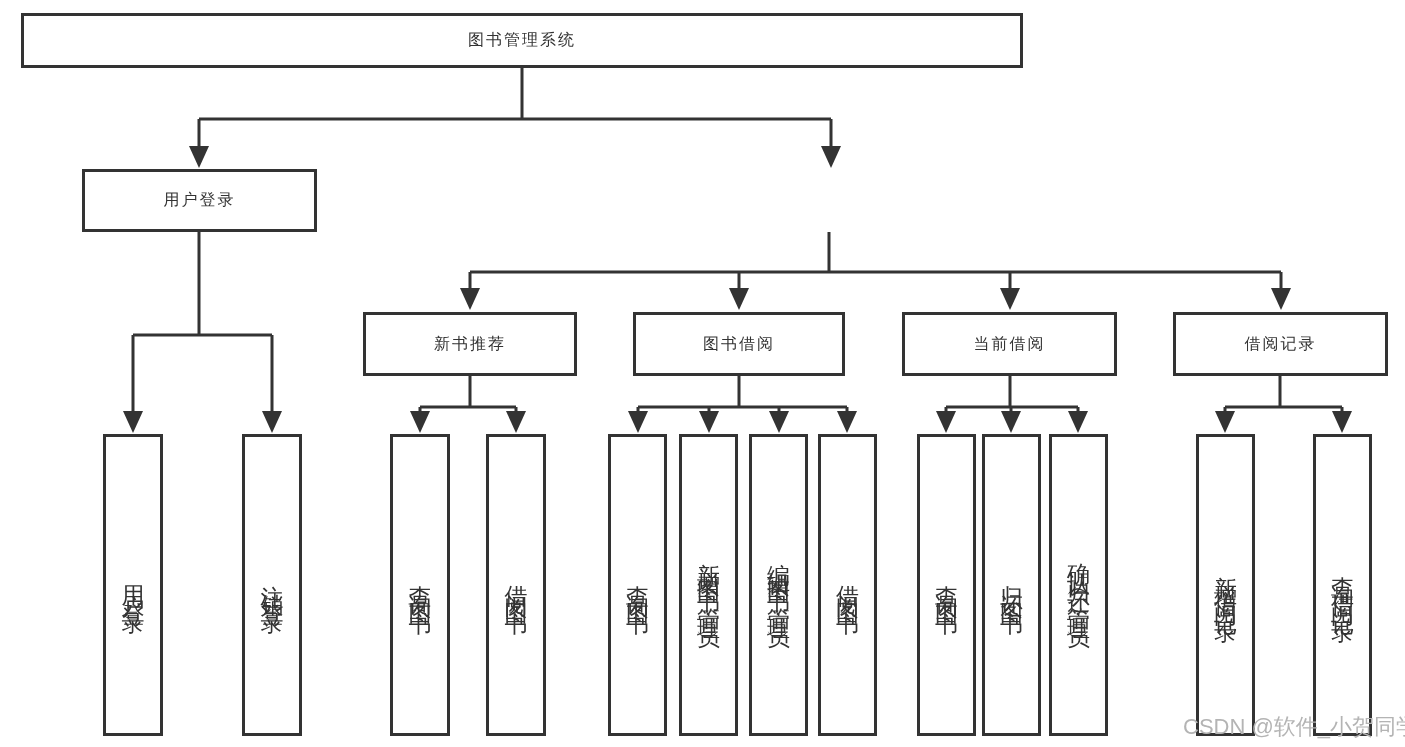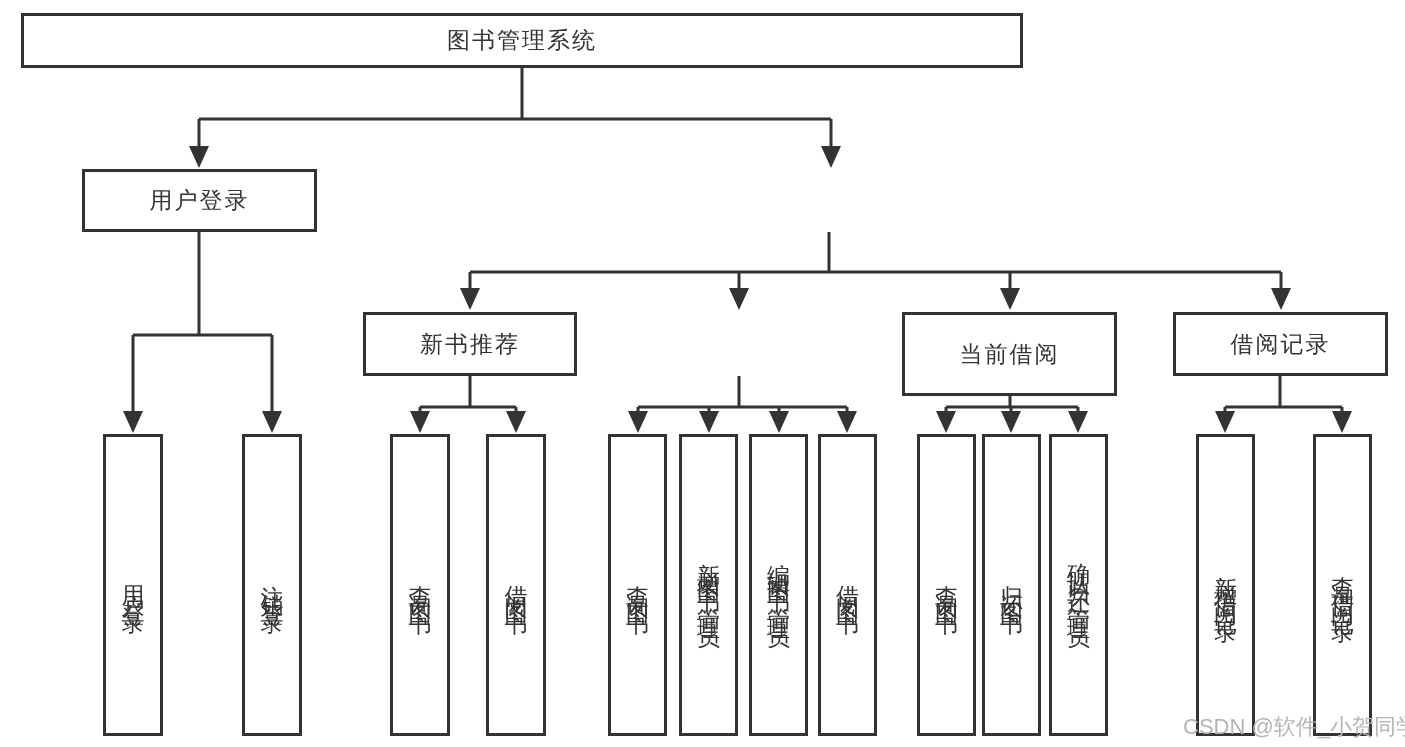--- a/index.html
+++ b/index.html
@@ -22,21 +22,21 @@
   }
   .node {
     position: absolute;
     background: #ffffff;
     border: 3px solid #333333;
     display: flex;
     align-items: center;
     justify-content: center;
   }
   .node.h span {
-    font-size: 23px;
+    font-size: 16px;
     letter-spacing: 2px;
     white-space: nowrap;
   }
   .node.leaf span {
     writing-mode: vertical-rl;
     text-orientation: mixed;
     font-size: 23px;
     line-height: 1;
     letter-spacing: 9px;
   }
@@ -91,21 +91,24 @@
     <span>图书管理系统</span>
   </div>
 
   <div class="node h" style="left:82px; top:169px; width:235px; height:63px;">
     <span>用户登录</span>
   </div>
 
   <div class="node h" style="left:363px; top:312px; width:214px; height:64px;">
     <span>新书推荐</span>
   </div>
-  <div class="node h" style="left:902px; top:312px; width:215px; height:84px;">
+  <div class="node h" style="left:633px; top:312px; width:212px; height:64px;">
+    <span>图书借阅</span>
+  </div>
+  <div class="node h" style="left:902px; top:312px; width:215px; height:64px;">
     <span>当前借阅</span>
   </div>
   <div class="node h" style="left:1173px; top:312px; width:215px; height:64px;">
     <span>借阅记录</span>
   </div>
 
   <div class="node leaf" style="left:103px; top:434px; width:60px; height:302px;">
     <span>用户登录</span>
   </div>
   <div class="node leaf" style="left:242px; top:434px; width:60px; height:302px;">

